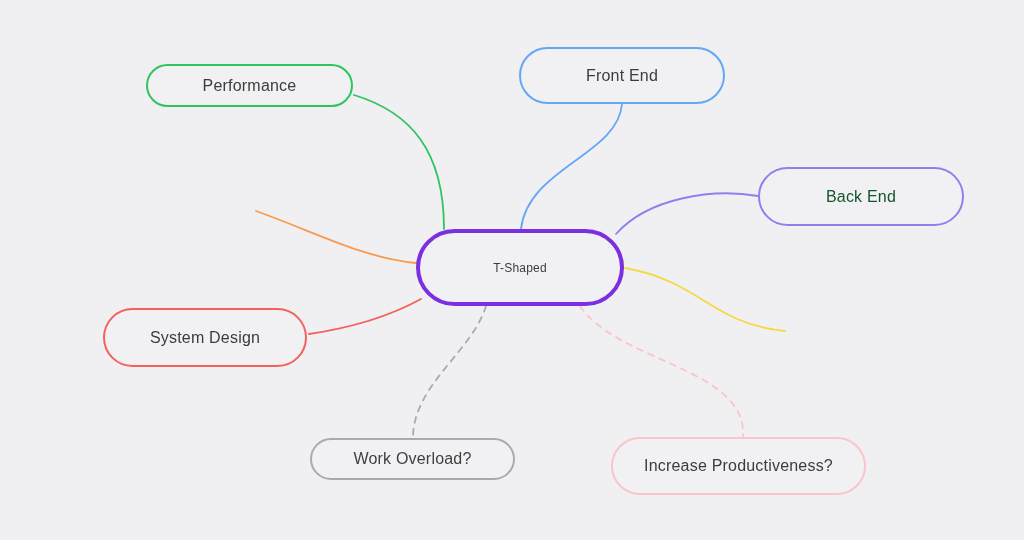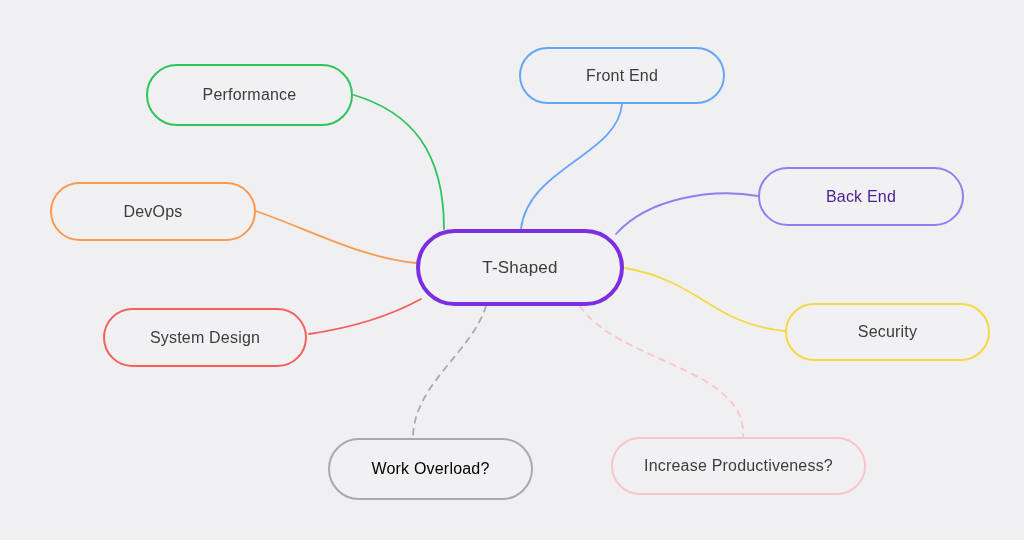--- a/index.html
+++ b/index.html
@@ -27,21 +27,21 @@
     display: flex;
     align-items: center;
     justify-content: center;
     border-style: solid;
     border-radius: 999px;
     font-size: 16px;
     letter-spacing: 0.2px;
     cursor: default;
   }
   .node.root {
-    font-size: 17px;
+    font-size: 12px;
   }
   .node-label {
     white-space: nowrap;
     user-select: none;
   }
 </style>
 </head>
 <body>
 
 <div class="canvas" style="background: rgb(240, 240, 242);">
@@ -50,49 +50,43 @@
     <path d="M354,95 C410,112 444,150 444,229" stroke="#2ec55e"></path>
     <path d="M622,104 C618,155 528,168 521,229" stroke="#66a6f6"></path>
     <path d="M758,196 C712,188 648,198 616,234" stroke="#8f80f0"></path>
     <path d="M256,211 C310,230 362,258 416,263" stroke="#f89b50"></path>
     <path d="M309,334 C350,328 390,316 421,299" stroke="#f4605d"></path>
     <path d="M625,268 C700,281 712,324 785,331" stroke="#f5d847"></path>
     <path d="M486,306 C472,352 413,385 413,438" stroke="#aaaaae" stroke-dasharray="6 6"></path>
     <path d="M580,306 C617,362 748,368 743,437" stroke="#f9c5ca" stroke-dasharray="6 6"></path>
   </svg>
 
-  <div class="node" style="left: 146px; top: 64px; width: 207px; height: 62px; border-color: rgb(46, 197, 94); border-width: 2.5px; background: rgb(241, 241, 243); color: rgb(60, 60, 60);">
+  <div class="node" style="left: 146px; top: 64px; width: 207px; height: 43px; border-color: rgb(46, 197, 94); border-width: 2.5px; background: rgb(241, 241, 243); color: rgb(60, 60, 60);">
     <span class="node-label">Performance</span>
   </div>
 
   <div class="node" style="left: 519px; top: 47px; width: 206px; height: 57px; border-color: rgb(102, 166, 246); border-width: 2.5px; background: rgb(241, 241, 243); color: rgb(60, 60, 60);">
     <span class="node-label">Front End</span>
   </div>
 
-  <div class="node" style="left: 758px; top: 167px; width: 206px; height: 59px; border-color: rgb(143, 128, 240); border-width: 2.5px; background: rgb(241, 241, 243); color: #4c1d95;">
+  <div class="node" style="left: 758px; top: 167px; width: 206px; height: 59px; border-color: rgb(143, 128, 240); border-width: 2.5px; background: rgb(241, 241, 243); color: #14532d;">
     <span class="node-label">Back End</span>
   </div>
 
-  <div class="node" style="left: 50px; top: 182px; width: 206px; height: 59px; border-color: rgb(248, 155, 80); border-width: 2.5px; background: rgb(241, 241, 243); color: rgb(60, 60, 60);">
-    <span class="node-label">DevOps</span>
-  </div>
 
   <div class="node root" style="left: 416px; top: 229px; width: 208px; height: 77px; border-color: rgb(123, 47, 224); border-width: 4px; background: rgb(241, 241, 243); color: rgb(60, 60, 60);">
     <span class="node-label">T-Shaped</span>
   </div>
 
-  <div class="node" style="left: 785px; top: 303px; width: 205px; height: 58px; border-color: rgb(245, 216, 71); border-width: 2.5px; background: rgb(241, 241, 243); color: rgb(60, 60, 60);">
-    <span class="node-label">Security</span>
-  </div>
 
   <div class="node" style="left: 103px; top: 308px; width: 204px; height: 59px; border-color: rgb(244, 96, 93); border-width: 2.5px; background: rgb(241, 241, 243); color: rgb(60, 60, 60); justify-content: center;">
     <span class="node-label">System Design</span>
   </div>
 
-  <div class="node" style="left: 328px; top: 438px; width: 205px; height: 62px; border-color: rgb(170, 170, 174); border-width: 2.5px; background: rgb(241, 241, 243); color: #000000;">
+  <div class="node" style="left: 310px; top: 438px; width: 205px; height: 42px; border-color: rgb(170, 170, 174); border-width: 2.5px; background: rgb(241, 241, 243); color: #404040;">
     <span class="node-label">Work Overload?</span>
   </div>
 
   <div class="node" style="left: 611px; top: 437px; width: 255px; height: 58px; border-color: rgb(249, 197, 202); border-width: 2.5px; background: rgb(241, 241, 243); color: rgb(60, 60, 60); align-items: center;">
     <span class="node-label">Increase Productiveness?</span>
   </div>
 
 </div>
 
 </body></html>

